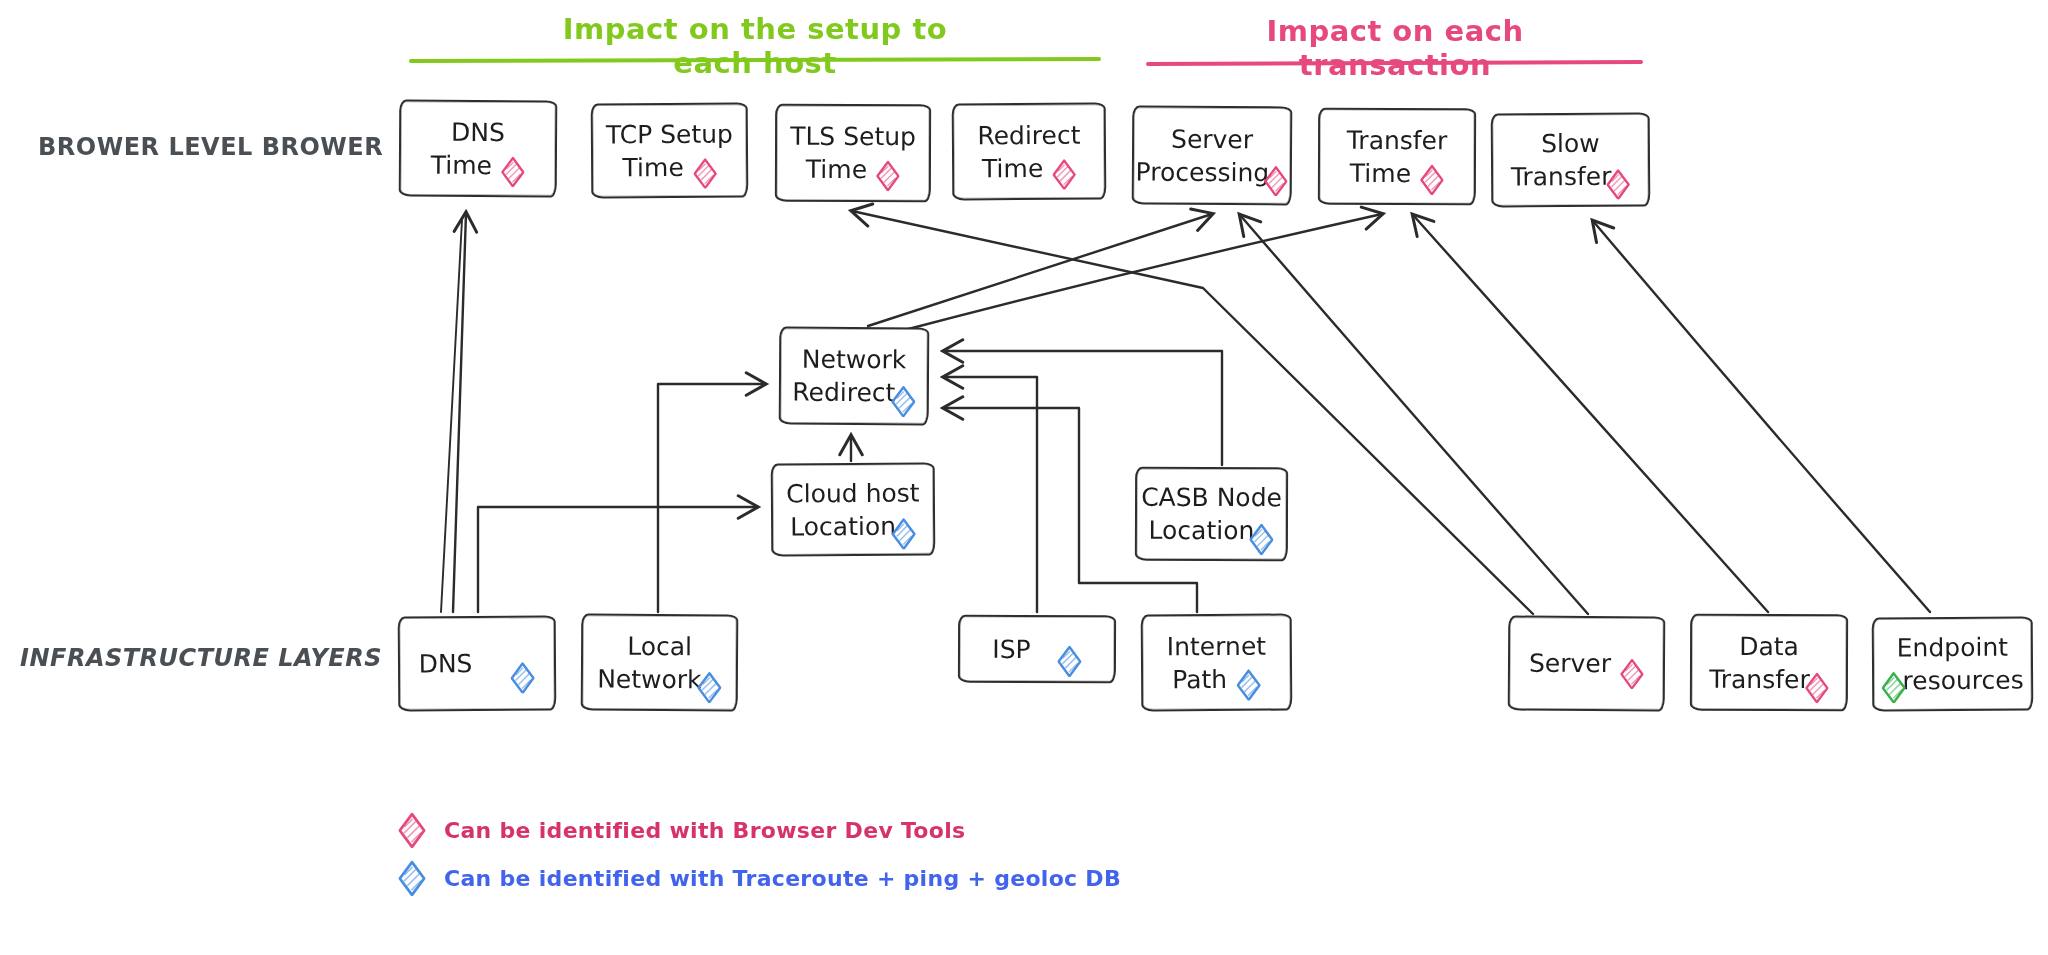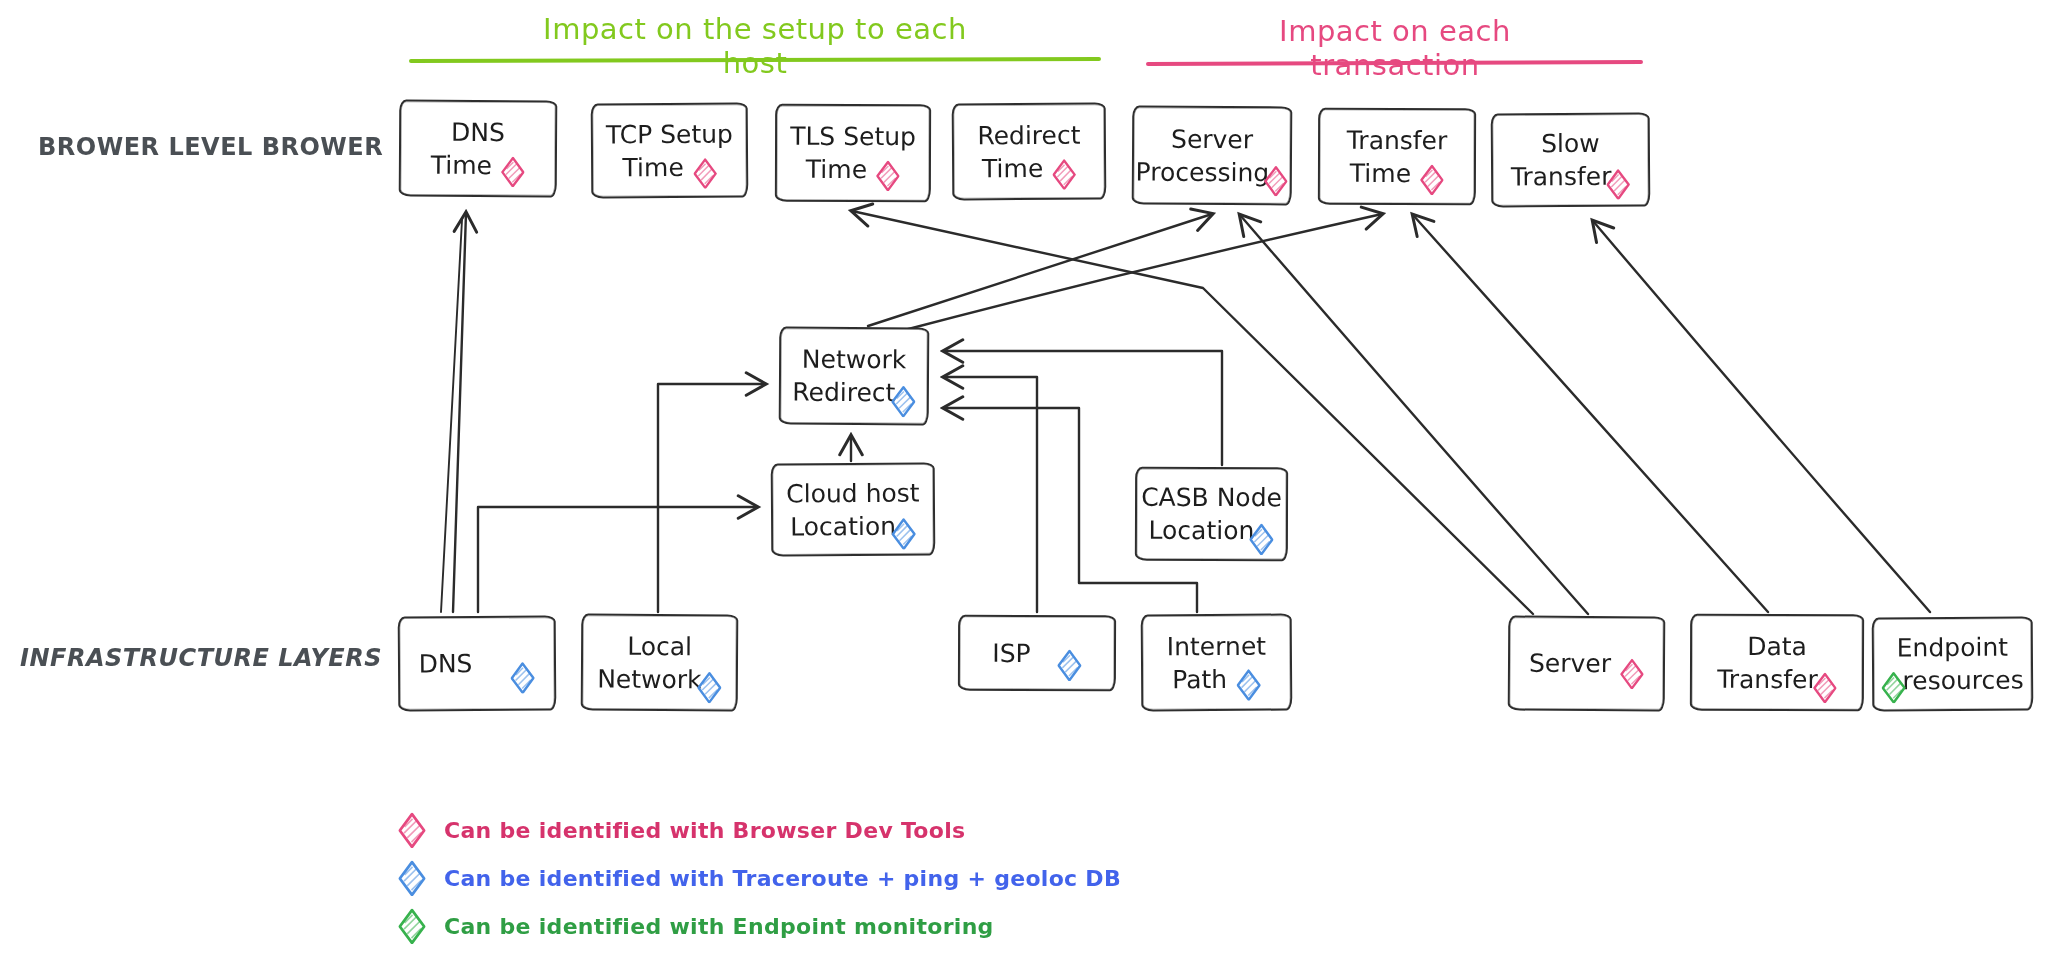--- a/index.html
+++ b/index.html
@@ -25,21 +25,21 @@
   .bl{white-space:nowrap;}
   .row{display:flex; align-items:center; justify-content:center;}
   .dmd{flex:0 0 auto;}
   .dmd.pink{color:var(--pink);} .dmd.blue{color:var(--blue-diamond);} .dmd.green{color:var(--green);}
   .after{margin-left:9px; transform:translateY(6px);}
   .tight{margin-left:-5px; transform:translateY(8px);}
   .before{margin-right:-4px; transform:translateY(6px);}
   .gap-xl{margin-left:38px; transform:translateY(14px);}
   .gap-md{margin-left:26px; transform:translateY(12px);}
   .gap-sm{margin-left:9px; transform:translateY(10px);}
-  .hdr{position:absolute; z-index:2; text-align:center; font-size:29px; font-weight:normal; letter-spacing:.5px;}
+  .hdr{position:absolute; z-index:2; text-align:center; font-size:29px; font-weight:bold; letter-spacing:.5px;}
   .hdr.green{color:var(--olive);}
   .hdr.pink{color:var(--pink);}
   .underline{position:absolute; z-index:2; height:4px; border-radius:3px;}
   .underline.green{background:var(--olive); transform:rotate(-.15deg);}
   .underline.pink{background:var(--pink); transform:rotate(-.25deg);}
   .section-label{
     position:absolute; z-index:2; font-size:24px; font-weight:bold; letter-spacing:.5px;
     color:var(--label-gray); white-space:nowrap;
   }
   .lg-item{position:absolute; left:398px; z-index:2; display:flex; align-items:center; gap:18px; height:40px;}
@@ -215,21 +215,21 @@
   <div class="box r1" style="left:581px; top:614px; width:157px; height:97px;">
     <div class="bl">Local</div>
     <div class="bl row">
         <span>Network</span>
         <svg class="dmd blue tight" width="25" height="32" viewBox="0 0 26 34">
           <use href="#dmdsym"></use>
         </svg>
       </div>
   </div>
 
-  <div class="box r3" style="left:958px; top:615px; width:158px; height:76px;">
+  <div class="box r3" style="left:958px; top:615px; width:158px; height:68px;">
     <div class="bl row">
         <span>ISP</span>
         <svg class="dmd blue gap-md" width="25" height="32" viewBox="0 0 26 34">
           <use href="#dmdsym"></use>
         </svg>
       </div>
   </div>
 
   <div class="box r2" style="left:1141px; top:614px; width:151px; height:97px;">
     <div class="bl">Internet</div>
@@ -243,21 +243,21 @@
 
   <div class="box r1" style="left:1508px; top:616px; width:157px; height:95px;">
     <div class="bl row">
         <span>Server</span>
         <svg class="dmd pink gap-sm" width="24" height="31" viewBox="0 0 26 34">
           <use href="#dmdsym"></use>
         </svg>
       </div>
   </div>
 
-  <div class="box r3" style="left:1690px; top:614px; width:174px; height:97px;">
+  <div class="box r3" style="left:1690px; top:614px; width:158px; height:97px;">
     <div class="bl">Data</div>
     <div class="bl row">
         <span>Transfer</span>
         <svg class="dmd pink tight" width="24" height="31" viewBox="0 0 26 34">
           <use href="#dmdsym"></use>
         </svg>
       </div>
   </div>
 
   <div class="box r2" style="left:1872px; top:617px; width:161px; height:94px;">
@@ -275,20 +275,14 @@
         <use href="#dmdsym"></use>
       </svg>
     <span class="lg-text pinkt">Can be identified with Browser Dev Tools</span>
   </div>
   <div class="lg-item" style="top:858px;">
     <svg class="dmd" style="color:var(--blue-diamond);" width="28" height="36" viewBox="0 0 26 34">
         <use href="#dmdsym"></use>
       </svg>
     <span class="lg-text bluet">Can be identified with Traceroute + ping + geoloc DB</span>
   </div>
-  <div class="lg-item" style="top:906px;">
-    <svg class="dmd" style="color:var(--green);" width="28" height="36" viewBox="0 0 26 34">
-        <use href="#dmdsym"></use>
-      </svg>
-    <span class="lg-text greent">Can be identified with Endpoint monitoring</span>
-  </div>
 
 </div>
 
 </body></html>

